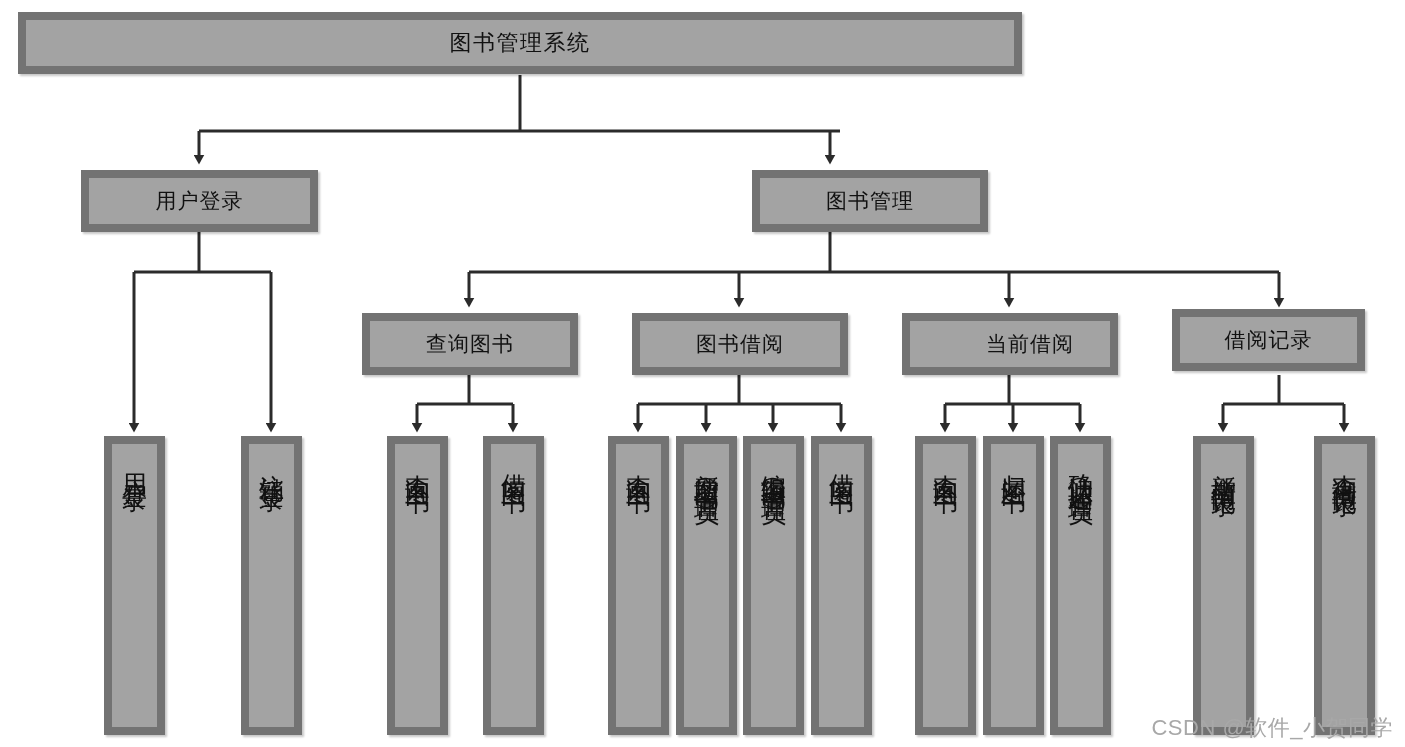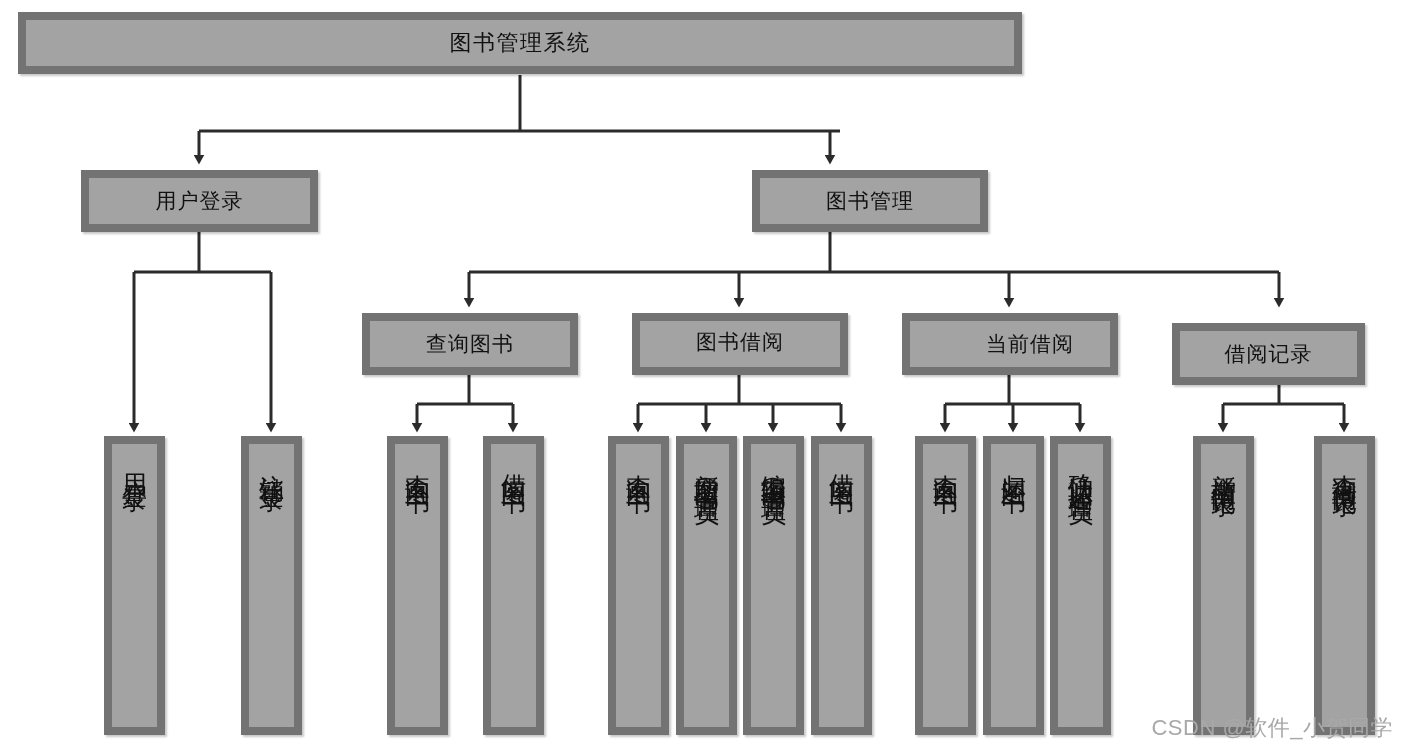--- a/index.html
+++ b/index.html
@@ -152,29 +152,29 @@
   </div>
 
   <div class="node horiz" style="left:712px; top:170px; width:236px; height:62px;margin-left:40px;">
     <span class="label">图书管理</span>
   </div>
 
   <div class="node horiz" style="left:362px; top:313px; width:216px; height:62px;">
     <span class="label">查询图书</span>
   </div>
 
-  <div class="node horiz" style="left:632px; top:313px; width:216px; height:62px;font-family:Liberation Mono, monospace;">
+  <div class="node horiz" style="left:632px; top:313px; width:216px; height:62px;">
     <span class="label">图书借阅</span>
   </div>
 
   <div class="node horiz" style="left:902px; top:313px; width:216px; height:62px;padding-left:40px;">
     <span class="label">当前借阅</span>
   </div>
 
-  <div class="node horiz" style="left:1172px; top:323px; width:193px; height:62px;font-family:Liberation Serif, serif;">
+  <div class="node horiz" style="left:1172px; top:309px; width:193px; height:62px;font-family:Liberation Serif, serif;">
     <span class="label">借阅记录</span>
   </div>
 
   <div class="node vert" style="left:104px; top:436px; width:61px; height:299px;">
     <span class="label">用户登录</span>
   </div>
 
   <div class="node vert" style="left:241px; top:436px; width:61px; height:299px;">
     <span class="label">注销登录</span>
   </div>

